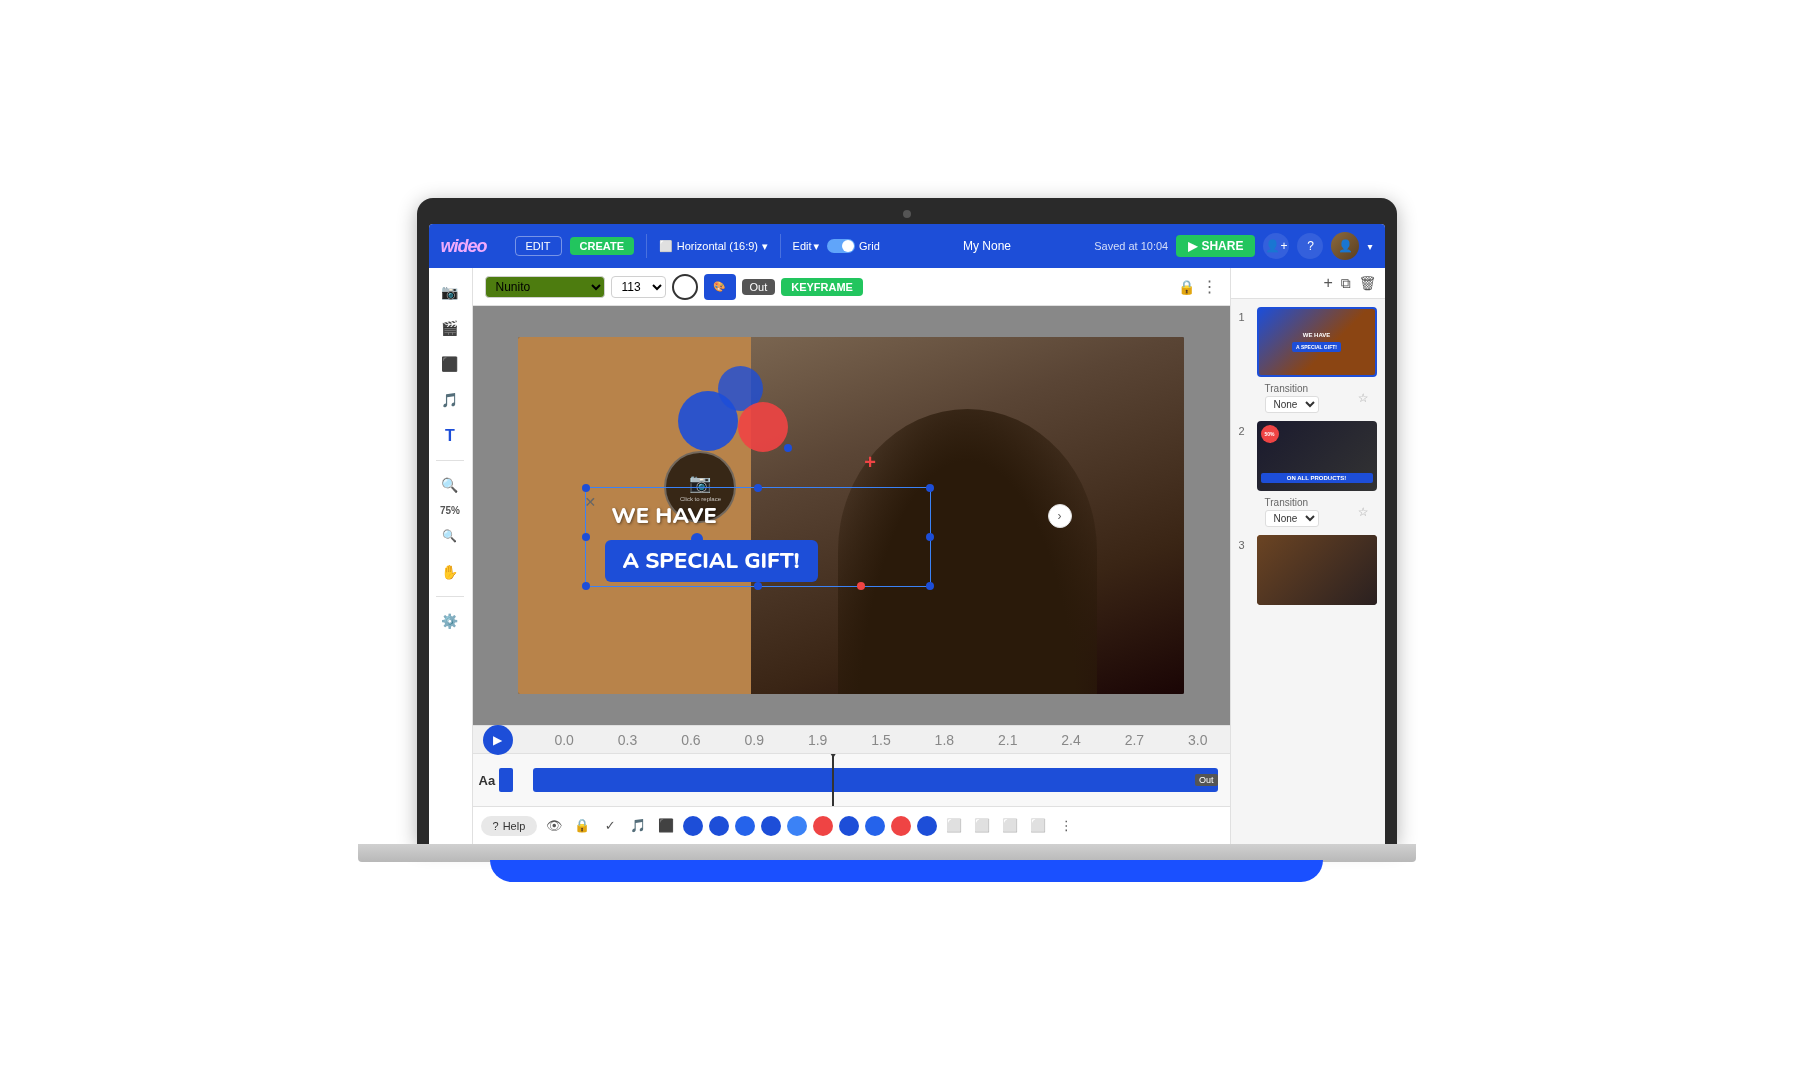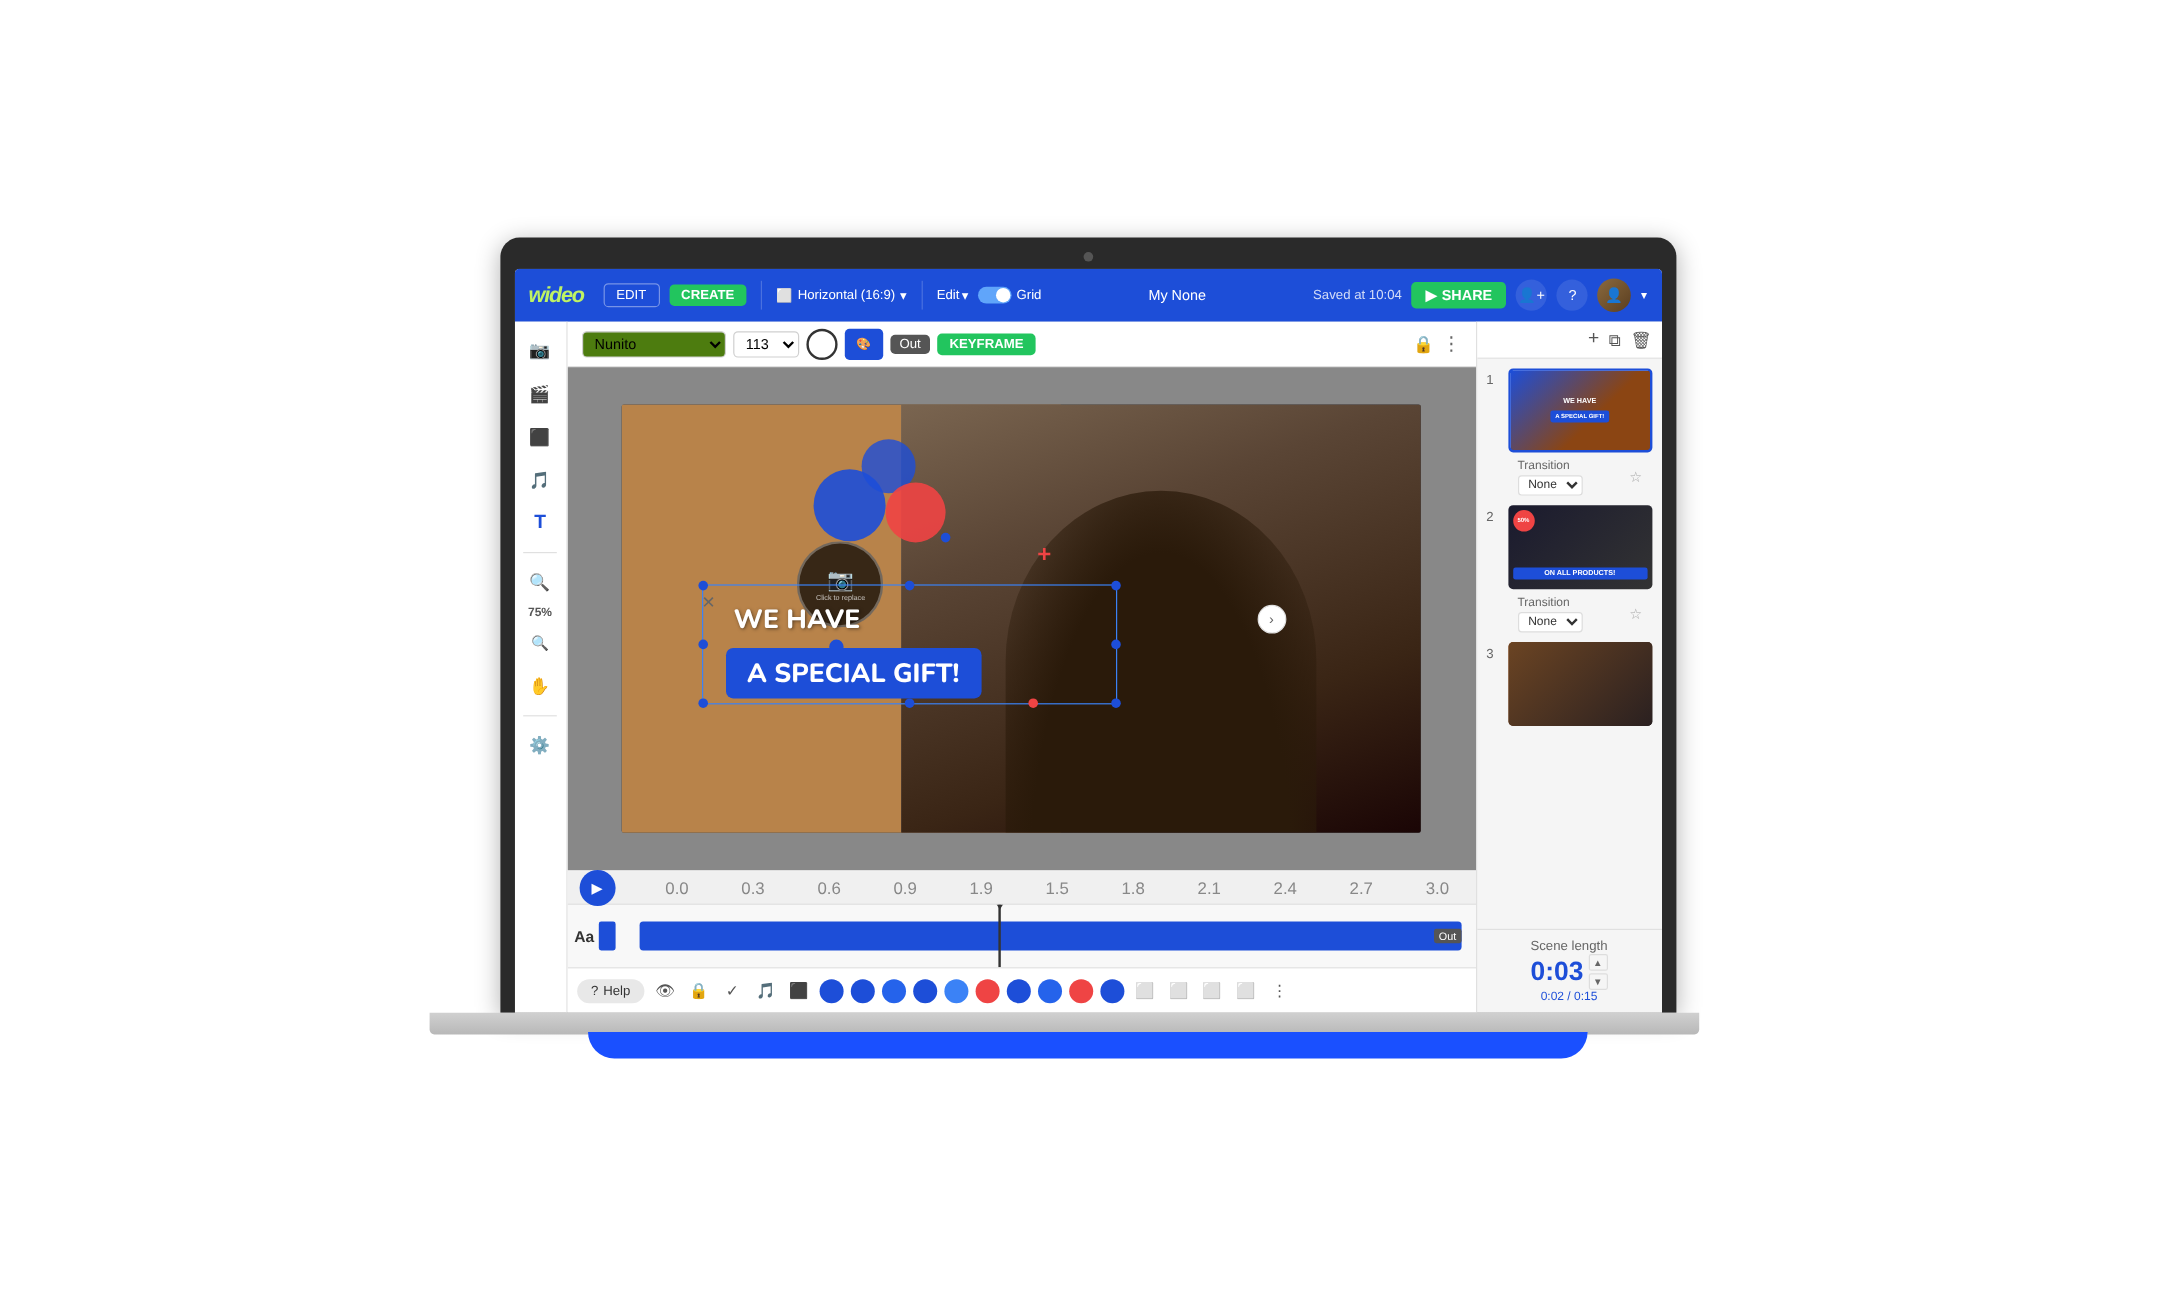--- a/index.html
+++ b/index.html
@@ -71,25 +71,25 @@
       background: #1d4ed8;
       display: flex;
       align-items: center;
       padding: 0 12px;
       height: 44px;
       gap: 8px;
       flex-shrink: 0;
     }
 
     .logo {
-      color: #bef264;
+      color: #f0abfc;
       font-weight: 800;
       font-size: 18px;
       font-style: italic;
-      margin-right: 8px;
+      margin-right: 20px;
       letter-spacing: -1px;
     }
 
     .nav-btn-edit {
       background: transparent;
       color: white;
       border: 1px solid rgba(255,255,255,0.4);
       border-radius: 4px;
       padding: 3px 10px;
       font-size: 11px;
@@ -1020,35 +1020,20 @@
 
               <div class="slide-item">
                 <span class="slide-number">3</span>
                 <div class="slide-thumb slide-thumb-3">
                   <div style="position:absolute;top:0;left:0;right:0;bottom:0;background:linear-gradient(135deg,#6b4423 0%,#2a2020 100%);"></div>
                 </div>
               </div>
 
             </div>
 
-            <div class="scene-length-panel">
-              <div class="scene-length-label">Scene length</div>
-              <div style="display:flex;align-items:center;justify-content:center;">
-                <div class="scene-time">0:03</div>
-                <div class="scene-stepper">
-                  <button class="scene-step-btn">▲</button>
-                  <button class="scene-step-btn">▼</button>
-                </div>
-              </div>
-              <div class="scene-range">
-                <span>0:02</span>
-                <span> / </span>
-                <span>0:15</span>
-              </div>
-            </div>
 
           </div>
 
         </div>
       </div>
     </div>
   </div>
   <div class="laptop-base"></div>
   <div class="laptop-foot"></div>
 </div>

